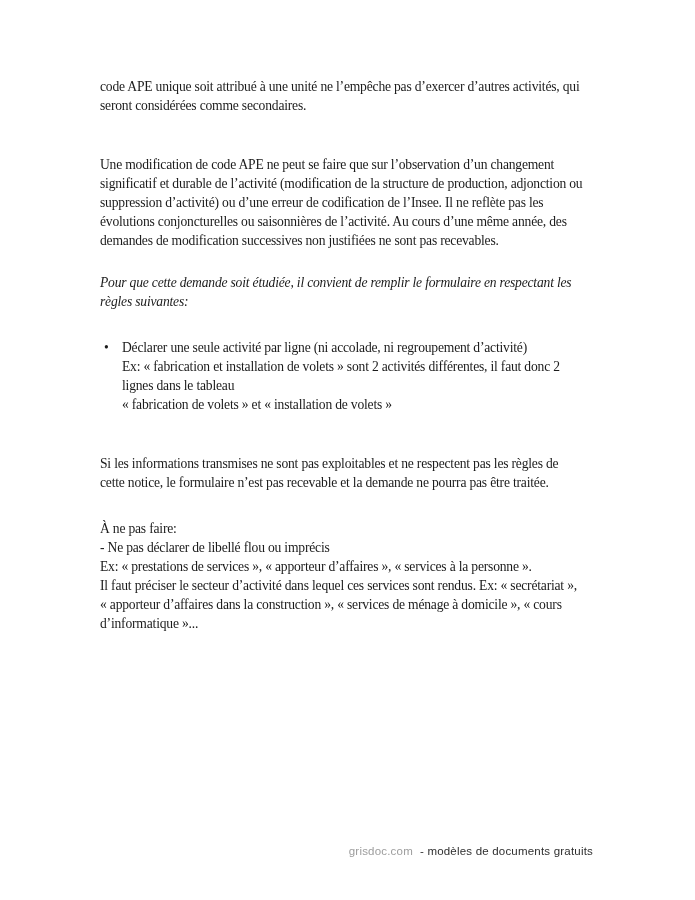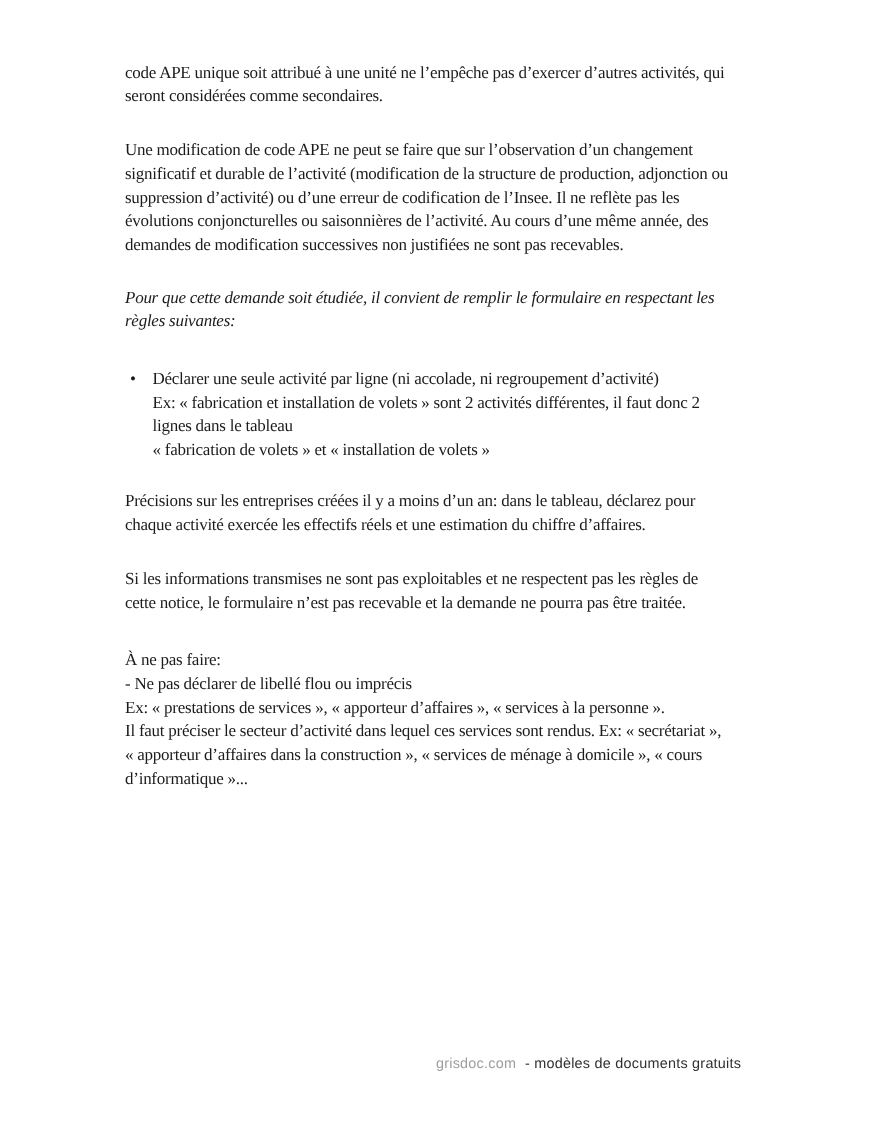--- a/index.html
+++ b/index.html
@@ -10,30 +10,30 @@
   .page {
     position: relative;
     width: 695px;
     height: 900px;
     background: #ffffff;
     overflow: hidden;
     font-family: "Liberation Serif", serif;
     color: #1b1b1b;
   }
   .content {
-    padding: 48px 30px 0 100px;
+    padding: 77px 30px 0 100px;
   }
   .para {
     margin: 0;
     font-size: 13.6px;
     line-height: 19px;
     letter-spacing: -0.2px;
     white-space: pre;          
   }
-  .mt24 { margin-top: 24px; }
+  .mt24 { margin-top: 40px; }
   .mt23 { margin-top: 23px; font-style: italic; }
   .mt27 { margin-top: 27px; }
   .mt29 { margin-top: 29px; }
   .mt22 { margin-top: 22px; }
   .mt17 { margin-top: 17px; }
   .bullet-row {
     display: flex;
     align-items: flex-start;
   }
   .bullet-marker {
@@ -83,22 +83,20 @@
 
     <div class="bullet-row mt27">
       <span class="bullet-marker">•</span>
       <p class="para">Déclarer une seule activité par ligne (ni accolade, ni regroupement d’activité)
 Ex: « fabrication et installation de volets » sont 2 activités différentes, il faut donc 2
 lignes dans le tableau
 « fabrication de volets » et « installation de volets »</p>
     </div>
 
 
-    <p class="para mt22">Précisions sur les entreprises créées il y a moins d’un an: dans le tableau, déclarez pour
-chaque activité exercée les effectifs réels et une estimation du chiffre d’affaires.</p>
 
     <p class="para mt24">Si les informations transmises ne sont pas exploitables et ne respectent pas les règles de
 cette notice, le formulaire n’est pas recevable et la demande ne pourra pas être traitée.</p>
 
     <p class="para mt27">À ne pas faire:
 - Ne pas déclarer de libellé flou ou imprécis
 Ex: « prestations de services », « apporteur d’affaires », « services à la personne ».
 Il faut préciser le secteur d’activité dans lequel ces services sont rendus. Ex: « secrétariat »,
 « apporteur d’affaires dans la construction », « services de ménage à domicile », « cours
 d’informatique »...</p>

